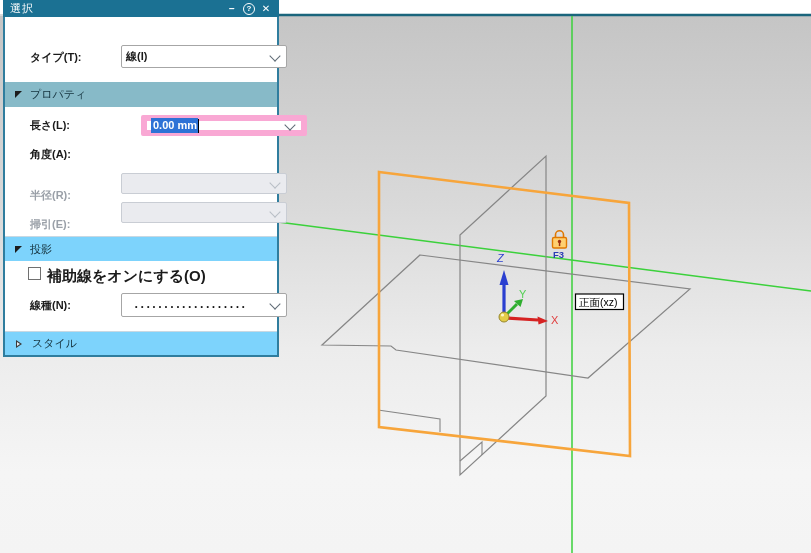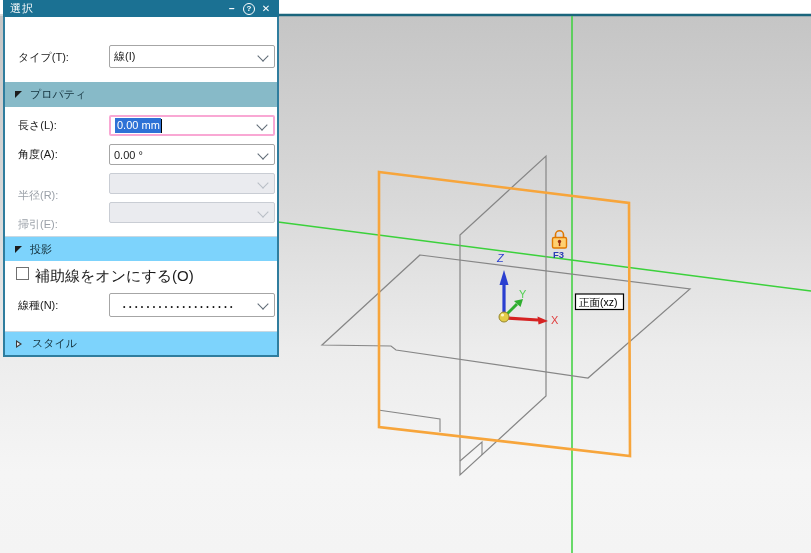--- a/index.html
+++ b/index.html
@@ -24,36 +24,36 @@
   .titlebar{
     position:absolute;left:-2px;top:-17px;width:276px;height:17px;
     background:#1b7193;color:#ffffff;display:flex;align-items:center;
     padding:0;box-sizing:border-box;
   }
   .titlebar .title{margin-left:7px;font-size:11px;letter-spacing:1px;}
   .titlebar .tb-buttons{margin-left:auto;display:flex;align-items:center;gap:5px;margin-right:7px;}
   .tb-btn{width:12px;height:12px;display:flex;align-items:center;justify-content:center;
     color:#fff;font-size:10px;line-height:12px;cursor:default;font-weight:bold;}
   .tb-btn.help{border:1px solid #fff;border-radius:50%;width:10px;height:10px;font-size:8px;font-weight:bold;}
-  .row{position:absolute;left:4px;width:272px;}
+  .row{position:absolute;left:16px;width:272px;font-weight:bold;}
   .dlg-label{position:absolute;left:9px;font-size:11px;white-space:nowrap;}
   .dlg-label.disabled{color:#9aa0a8;margin-top:12px;}
   .combo{
     position:absolute;left:100px;width:166px;height:21px;background:#fff;
     border:1px solid #a6a6a6;border-radius:2px;box-sizing:border-box;
     display:flex;align-items:center;padding-left:4px;font-size:11px;
   }
   .combo .chev{
     position:absolute;right:7px;top:50%;width:7px;height:7px;margin-top:-5px;
     border-right:1.4px solid #5f6b76;border-bottom:1.4px solid #5f6b76;
     transform:rotate(45deg);
   }
   .combo.disabled{background:#eaebef;border-color:#c9cdd4;}
   .combo.disabled .chev{border-color:#b8bec6;}
-  .combo.focused{border:2px solid #f9a8d4;}
+  .combo.focused{border:6px solid #f9a8d4;margin-left:20px;}
   .sel-text{background:#2e72d6;color:#fff;padding:1px 1px 2px 2px;}
   .caret{display:inline-block;width:1px;height:14px;background:#000;margin-left:0px;vertical-align:middle;}
   .hdr{position:absolute;left:0;width:272px;display:flex;align-items:center;font-size:11px;color:#13303b;}
   .hdr-teal{background:#87bac8;}
   .hdr-light{background:#7dd3fc;border-top:1px solid #c8d8e2;}
   .tri-open{width:0;height:0;border-top:7px solid #1c1c1c;border-right:7px solid transparent;margin:0 8px 0 10px;}
   .tri-closed{width:0;height:0;border-top:4.5px solid transparent;border-bottom:4.5px solid transparent;
     border-left:6px solid transparent;border-left-color:transparent;position:relative;margin:0 9px 0 11px;
     width:7px;height:7px;border:none;}
   .tri-closed:before{content:"";position:absolute;left:0;top:0;width:0;height:0;
@@ -143,24 +143,20 @@
     <span class="dlg-label" style="top:3px;">長さ(L):</span>
     <div class="combo focused" style="top:0;">
       <span class="sel-text">0.00 mm</span>
         <span class="caret"></span>
       <span class="chev"></span>
     </div>
   </div>
 
   <div class="row" style="top:127px;height:21px;">
     <span class="dlg-label" style="top:3px;">角度(A):</span>
-    <div class="combo" style="top:0;">
-      <span>0.00 °</span>
-      <span class="chev"></span>
-    </div>
   </div>
 
   <div class="row" style="top:156px;height:21px;">
     <span class="dlg-label disabled" style="top:3px;">半径(R):</span>
     <div class="combo disabled" style="top:0;">
       <span></span>
       <span class="chev"></span>
     </div>
   </div>
 

